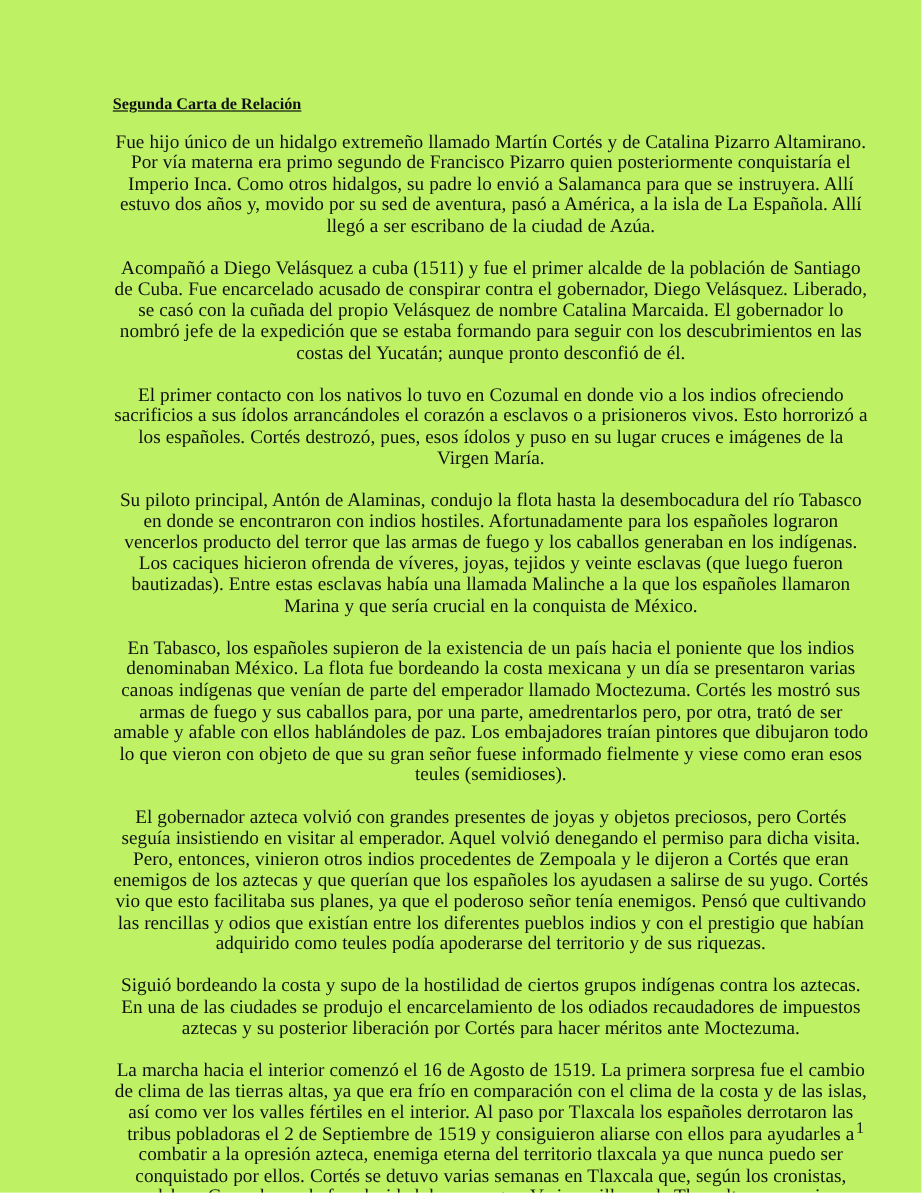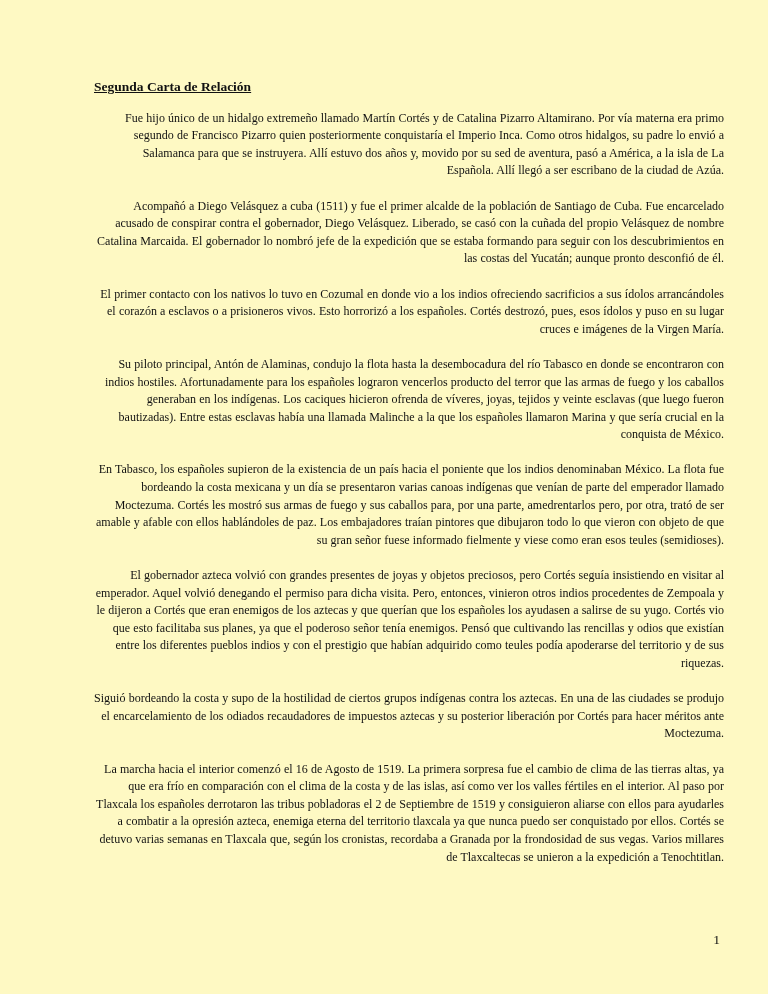--- a/index.html
+++ b/index.html
@@ -7,41 +7,41 @@
     width: 768px;
     height: 994px;
     background: #ffffff;
     font-family: "Liberation Serif", serif;
     color: #111111;
   }
   .page {
     position: relative;
     width: 768px;
     height: 994px;
-    background: #fef9c3;
+    background: #bef264;
     overflow: hidden;
   }
   .content {
     position: absolute;
     left: 94px;
     top: 78px;
     width: 630px;
   }
   .title {
     font-size: 13.5px;
     font-weight: bold;
     text-decoration: underline;
     line-height: 17.6px;
     margin-bottom: 14px;
   }
   .paragraphs p {
-    font-size: 12px;
+    font-size: 16px;
     line-height: 17.6px;
     margin: 0 0 17.6px 0;
-    text-align: right;
+    text-align: center;
     word-spacing: 0.2px;
   }
   .page-number {
     position: absolute;
     right: 48px;
     top: 931px;
     font-size: 13.5px;
     line-height: 17.6px;
     color: #111111;
   }

